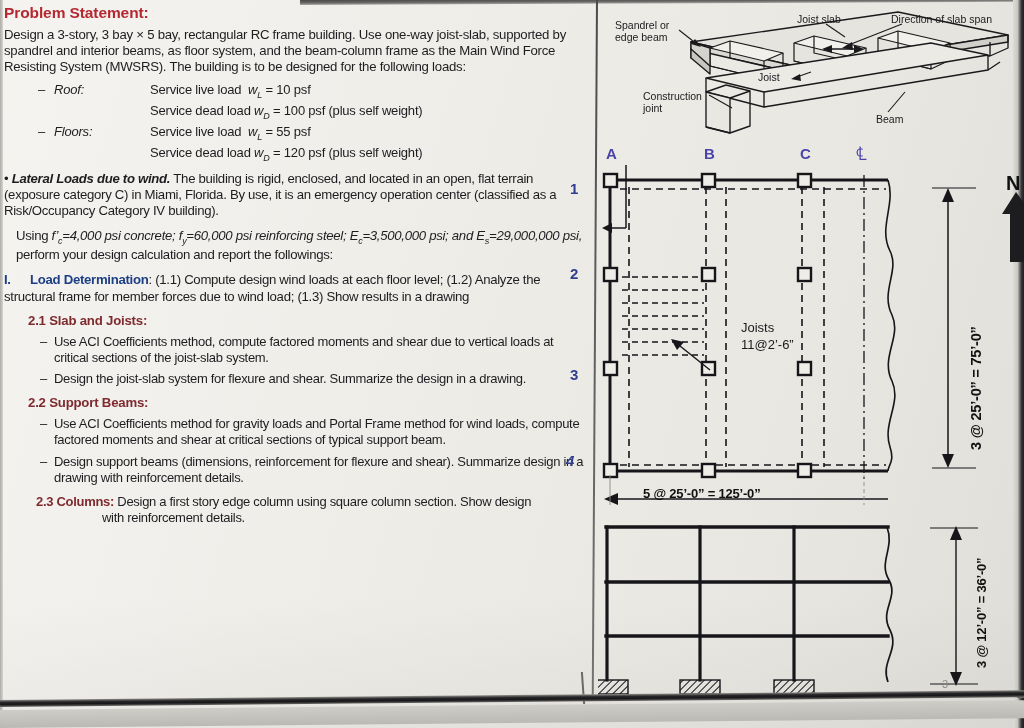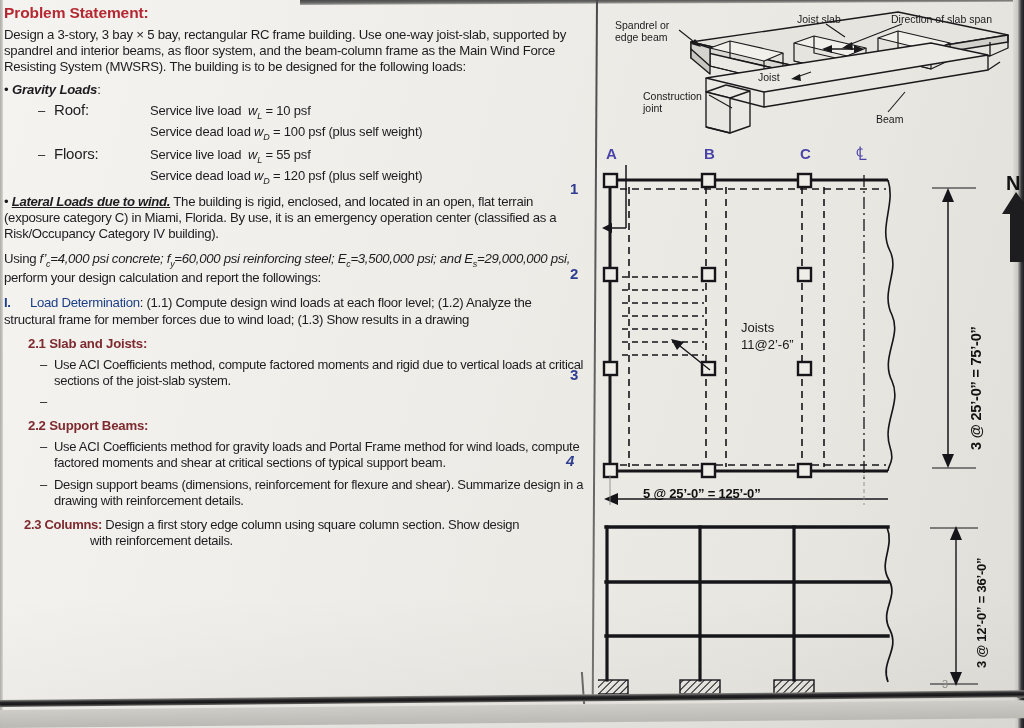--- a/index.html
+++ b/index.html
@@ -72,32 +72,32 @@
     margin-bottom: 7px;
   }
   .bullet-head {
     font-size: 13.2px; font-weight: bold; font-style: italic;
     letter-spacing: -0.2px;
   }
   .bullet-head .dot { font-style: normal; font-weight: normal; }
   .lvl1 { padding-left: 34px; font-size: 13px; letter-spacing: -0.2px; }
   .loadrow { display: flex; align-items: baseline; margin-top: 4px; }
   .loadrow .dash { width: 16px; flex: none; }
-  .loadrow .lbl { width: 96px; flex: none; font-size: 15px; }
+  .loadrow .lbl { width: 96px; flex: none; font-size: 13px; font-style: italic; }
   .loadrow .val { font-size: 13px; }
   .loadrow2 { padding-left: 112px; font-size: 13px; margin-top: 3px; }
   sub { font-size: 9px; font-style: italic; }
   .para-lateral { font-size: 13.2px; line-height: 1.23; letter-spacing: -0.3px; margin-top: 8px; }
-  .para-lateral b { font-style: italic; text-decoration: underline; }
-  .para-using { font-size: 13.2px; line-height: 1.23; letter-spacing: -0.3px; margin-top: 9px; }
+  .para-lateral b { font-style: italic; }
+  .para-using { font-size: 13.2px; line-height: 1.23; letter-spacing: -0.3px; margin-top: 9px; padding-left: 12px; }
   .sec-roman {
     font-size: 13.2px; line-height: 1.23; letter-spacing: -0.3px; margin-top: 9px;
   }
   .rnum { color: #1d3f86; font-weight: bold; display: inline-block; width: 26px; }
-  .rtitle { color: #1d3f86; font-weight: normal; }
+  .rtitle { color: #1d3f86; font-weight: bold; }
   .sub-head {
     color: #7e2a2f; font-weight: bold; font-size: 13.2px;
     margin-top: 8px; padding-left: 24px; letter-spacing: -0.2px;
   }
   .dashitem {
     display: flex; font-size: 13px; line-height: 1.22; margin-top: 6px;
     padding-left: 36px; letter-spacing: -0.3px;
   }
   .dashitem .d { width: 14px; flex: none; }
   .paraitem {
@@ -143,23 +143,20 @@
   <div class="edge-left"></div>
   <div class="edge-right2"></div>
   <div class="edge-right"></div>
 
   <div id="textcol">
 
     <div class="h-problem">Problem Statement:</div>
 
     <div class="para">Design a 3-story, 3 bay × 5 bay, rectangular RC frame building.  Use one-way joist-slab, supported by spandrel and interior beams, as floor system, and the beam-column frame as the Main Wind Force Resisting System (MWSRS).  The building is to be designed for the following loads:</div>
 
-    <div class="bullet-head">
-      <span class="dot">•&nbsp;</span><span>Gravity Loads</span><span class="dot">:</span>
-    </div>
 
     <div class="lvl1">
       <div class="loadrow">
         <span class="dash">–</span>
         <span class="lbl">Roof:</span>
         <span class="val"><span>Service live load</span>&nbsp;&nbsp;<i>w</i><sub>L</sub> <span>= 10 psf</span></span>
       </div>
       <div class="loadrow2"><span>Service dead load</span> <i>w</i><sub>D</sub> <span>= 100 psf (plus self weight)</span></div>
     </div>
 
@@ -182,38 +179,39 @@
 
     <div class="sec-roman">
       <span class="rnum">I.</span><span class="rtitle">Load Determination</span><span>:  (1.1) Compute design wind loads at each floor level; (1.2) Analyze the structural frame for member forces due to wind load; (1.3) Show results in a drawing</span>
     </div>
 
 
     <div class="sub-head">2.1  Slab and Joists:</div>
 
     <div class="dashitem">
       <span class="d">–</span>
-      <span>Use ACI Coefficients method, compute factored moments and rigid due to vertical loads at critical sections of the joist-slab system.</span>
+      <span>Use ACI Coefficients method, compute factored moments and shear due to vertical loads at critical sections of the joist-slab system.</span>
     </div>
     <div class="dashitem">
       <span class="d">–</span>
+      <span>Design the joist-slab system for flexure and shear.   Summarize the design in a drawing.</span>
     </div>
 
     <div class="sub-head">2.2  Support Beams:</div>
 
     <div class="dashitem">
       <span class="d">–</span>
       <span>Use ACI Coefficients method for gravity loads and Portal Frame method for wind loads, compute factored moments and shear at critical sections of typical support beam.</span>
     </div>
     <div class="dashitem">
       <span class="d">–</span>
       <span>Design support beams (dimensions, reinforcement for flexure and shear).  Summarize design in a drawing with reinforcement details.</span>
     </div>
 
-    <div class="paraitem" style="padding-left:20px;">
+    <div class="paraitem" style="padding-left:32px;">
       <span class="lead">2.3 Columns:</span><span>  Design a first story edge column using square column section.  Show design</span>
       <span class="ind2">with reinforcement details.</span>
     </div>
 
   </div>
 
   <div class="pgnum" style="left:570px; top:180px;">1</div>
   <div class="pgnum" style="left:570px; top:265px;">2</div>
   <div class="pgnum" style="left:570px; top:366px;">3</div>
   <div class="pgnum italic" style="left:566px; top:452px;">4</div>

